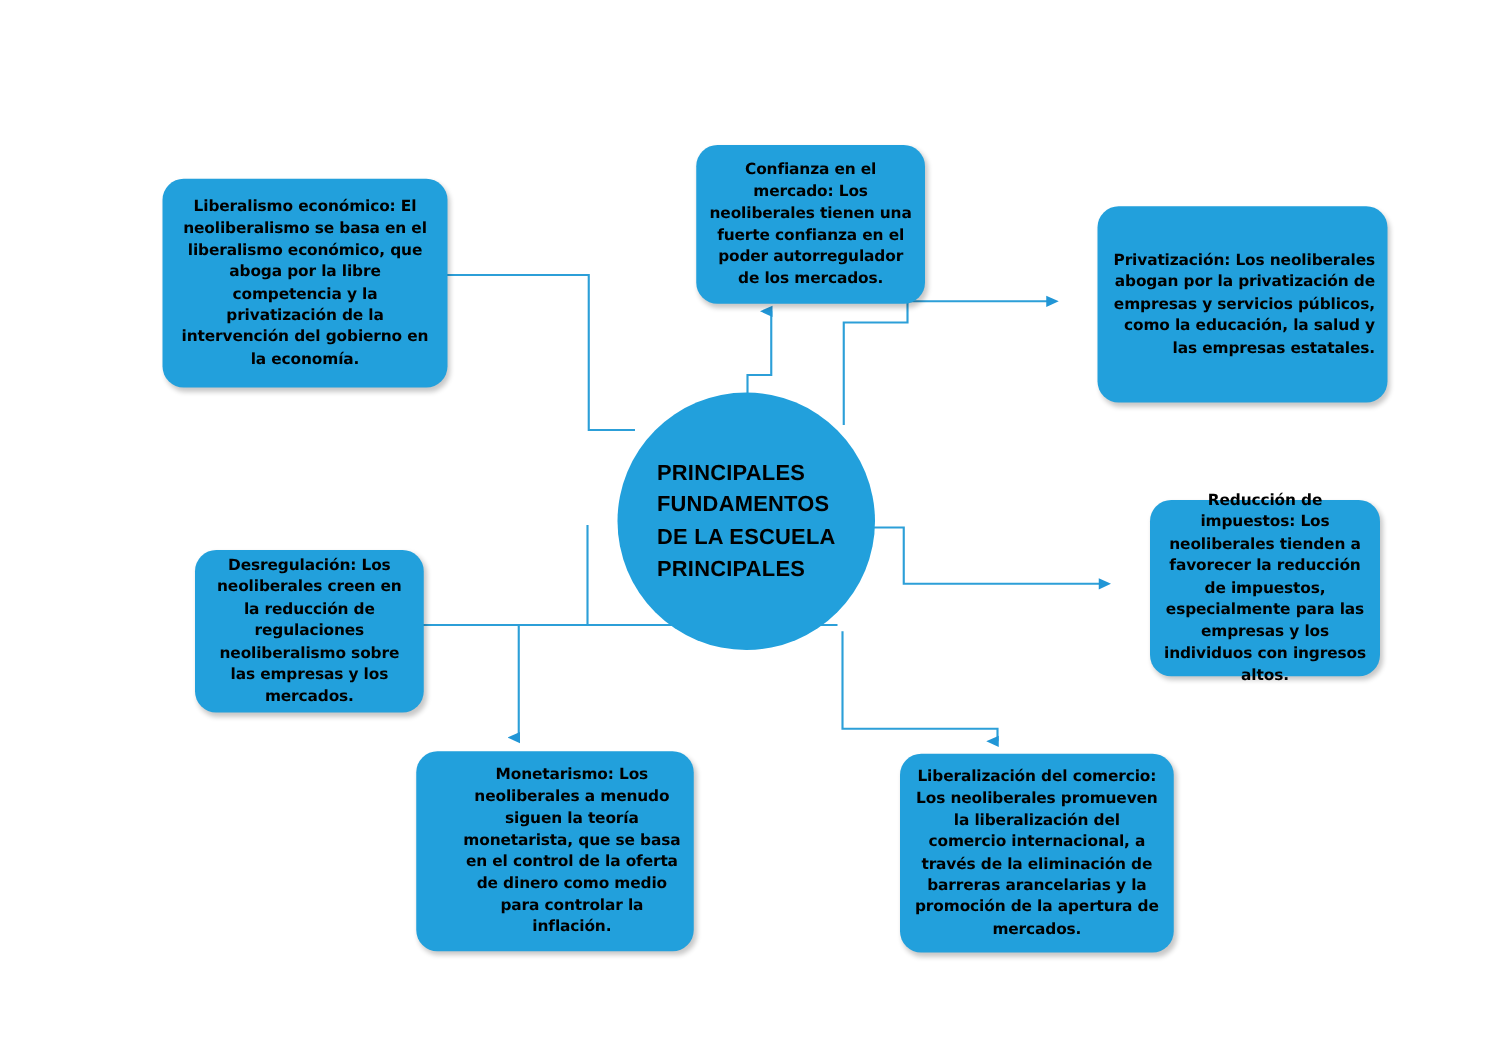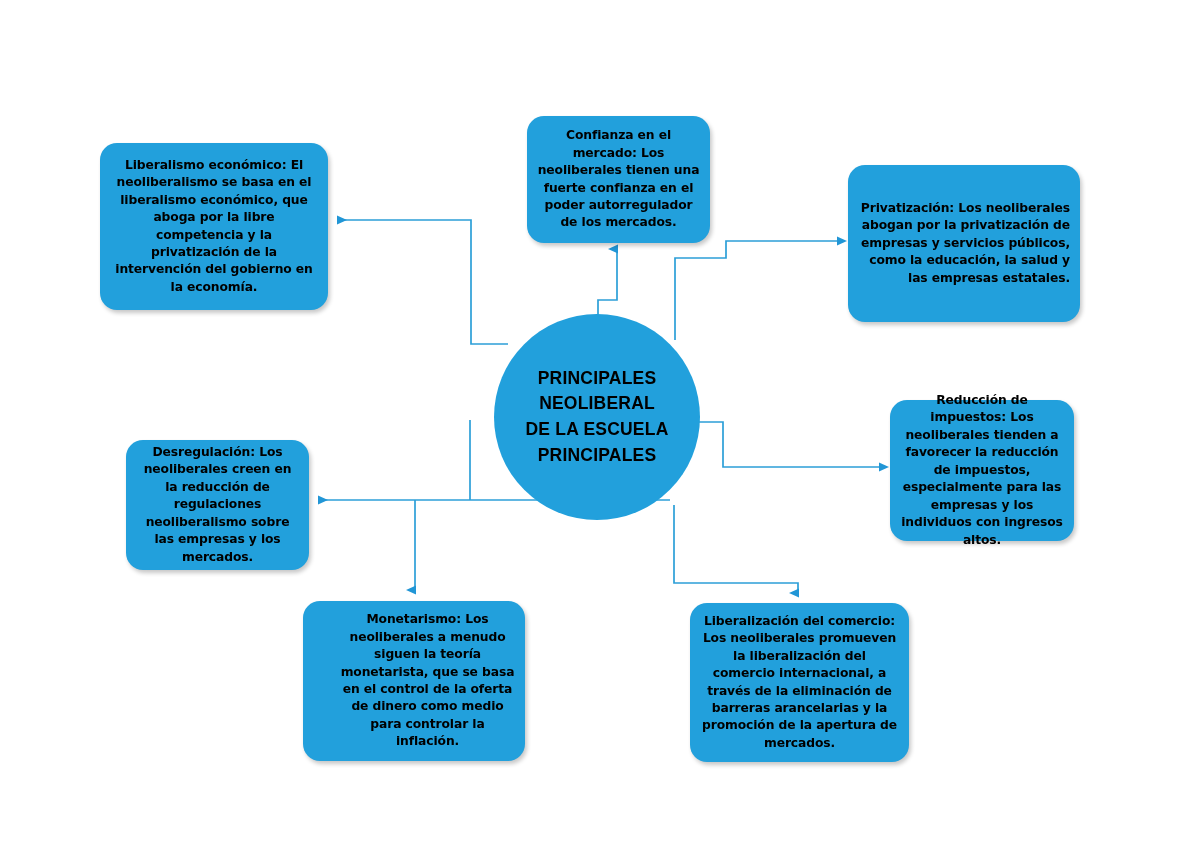--- a/index.html
+++ b/index.html
@@ -35,37 +35,37 @@
     justify-content: center;
     text-align: center;
     color: #000000;
     font-family: "DejaVu Sans", sans-serif;
     font-weight: bold;
     font-size: 12.3px;
     line-height: 1.42;
     padding: 6px 10px;
     letter-spacing: -0.1px;
     box-shadow: 2px 3px 4px rgba(0,0,0,0.22);
+    margin-left: 30px;
   }
   .node-text {
     display: block;
     width: 100%;
   }
   .center-node {
     position: absolute;
     left: 494px;
     top: 314px;
     width: 206px;
     height: 206px;
     border-radius: 50%;
     background: #22A0DC;
     display: flex;
     align-items: center;
     justify-content: center;
-    text-align: center;
     color: #000000;
     font-family: "Liberation Sans", sans-serif;
     font-weight: bold;
     font-size: 17.5px;
     line-height: 1.47;
     letter-spacing: 0.2px;
   }
   .center-line { display: block; }
 
   
@@ -114,21 +114,21 @@
 
       <path d="M 470,420 L 470,500"></path>
 
       <path d="M 674,505 L 674,583 L 798,583 L 798,593" marker-end="url(#arrow-down)"></path>
     </g>
   </svg>
 
   <div class="center-node">
     <div>
       <span class="center-line">PRINCIPALES</span>
-      <span class="center-line">NEOLIBERAL</span>
+      <span class="center-line">FUNDAMENTOS</span>
       <span class="center-line">DE LA ESCUELA</span>
       <span class="center-line">PRINCIPALES</span>
     </div>
   </div>
 
   <div class="node" id="node-liberalismo">
     <span class="node-text">Liberalismo económico: El neoliberalismo se basa en el liberalismo económico, que aboga por la libre competencia y la privatización de la intervención del gobierno en la economía.</span>
   </div>
 
   <div class="node" id="node-confianza">

